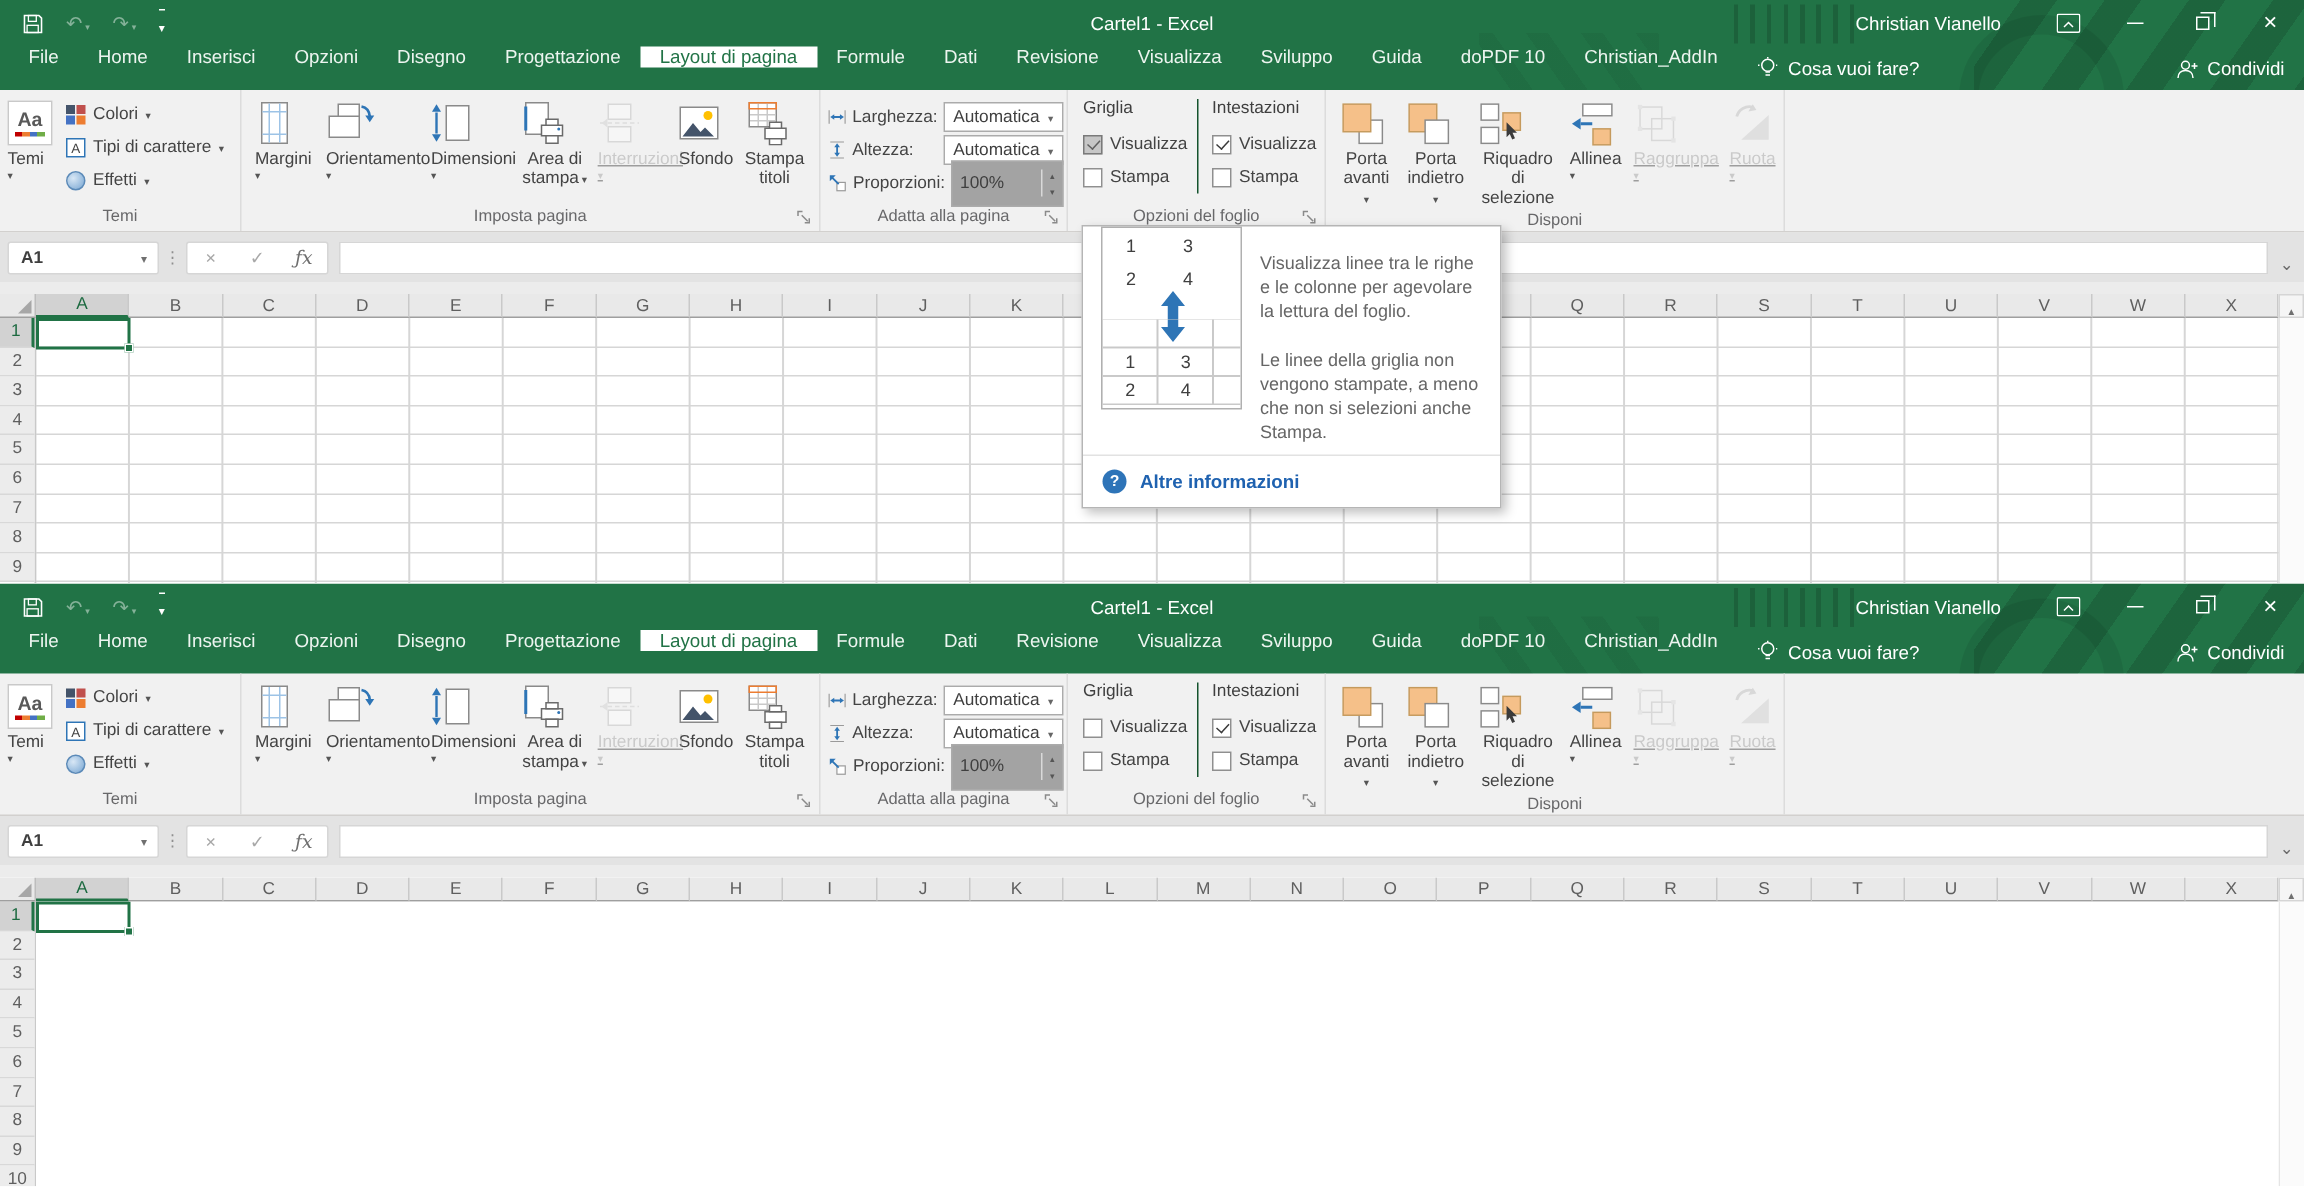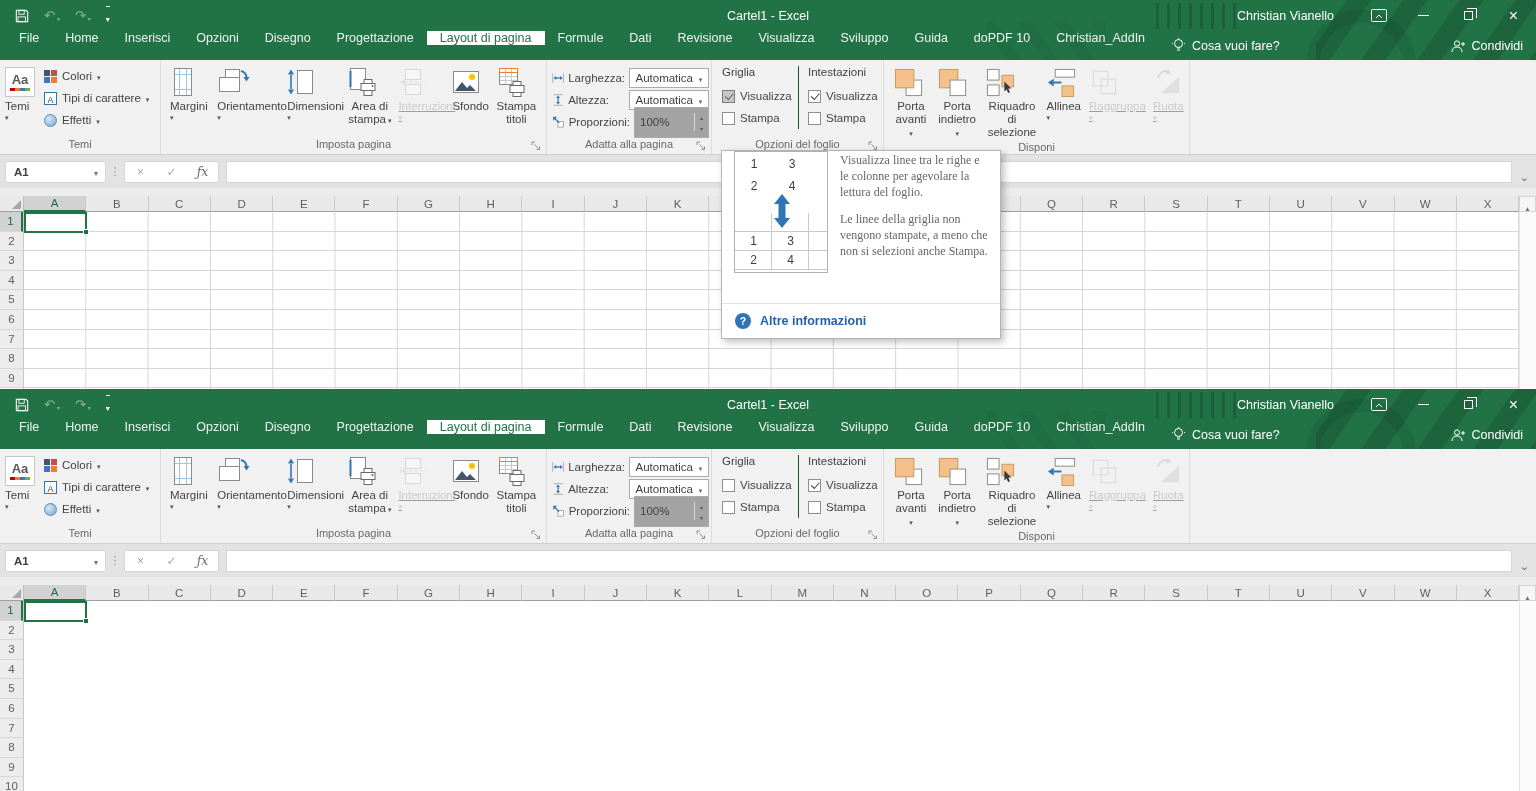--- a/index.html
+++ b/index.html
@@ -171,21 +171,21 @@
     grid-template-columns:38px 38px; grid-template-rows:22px 22px; }
   .illus-top span, .illus-nums span { text-align:center; font-size:12px; color:#3f3f3f; line-height:20px; }
   .illus-arrow { position:absolute; left:39px; top:42px; }
   .illus-bot { position:absolute; bottom:2px; left:0; right:0; height:57px;
     background-image:linear-gradient(to right,#c9c9c9 1px,transparent 1px),
                      linear-gradient(to bottom,#c9c9c9 1px,transparent 1px);
     background-size:37px 100%,100% 19px; background-position:-1px 0,0 -1px; }
   .illus-nums { position:absolute; top:18px; left:0; width:74px; display:grid;
     grid-template-columns:37px 37px; grid-template-rows:19px 19px; }
   .tt-text { font-size:12px; color:#666; line-height:1.35; }
-  .tt-text p { margin:1px 0 10px;font-family:Liberation Serif, serif; }
+  .tt-text p { margin:16px 0 10px; }
   .tt-footer { position:absolute; left:0; right:0; bottom:0; height:35px; border-top:1px solid #e2e2e2;
     display:flex; align-items:center; gap:9px; padding-left:13px; }
   .help-circle { width:16px; height:16px; border-radius:50%; background:#2e74b8; color:#fff; font-size:10.5px;
     font-weight:bold; text-align:center; line-height:16px; flex:none; }
   .tt-link { color:#1f62b0; font-size:12.5px; font-weight:bold; }
 </style>
 </head>
 <body>
 
 <div id="windows-root">

